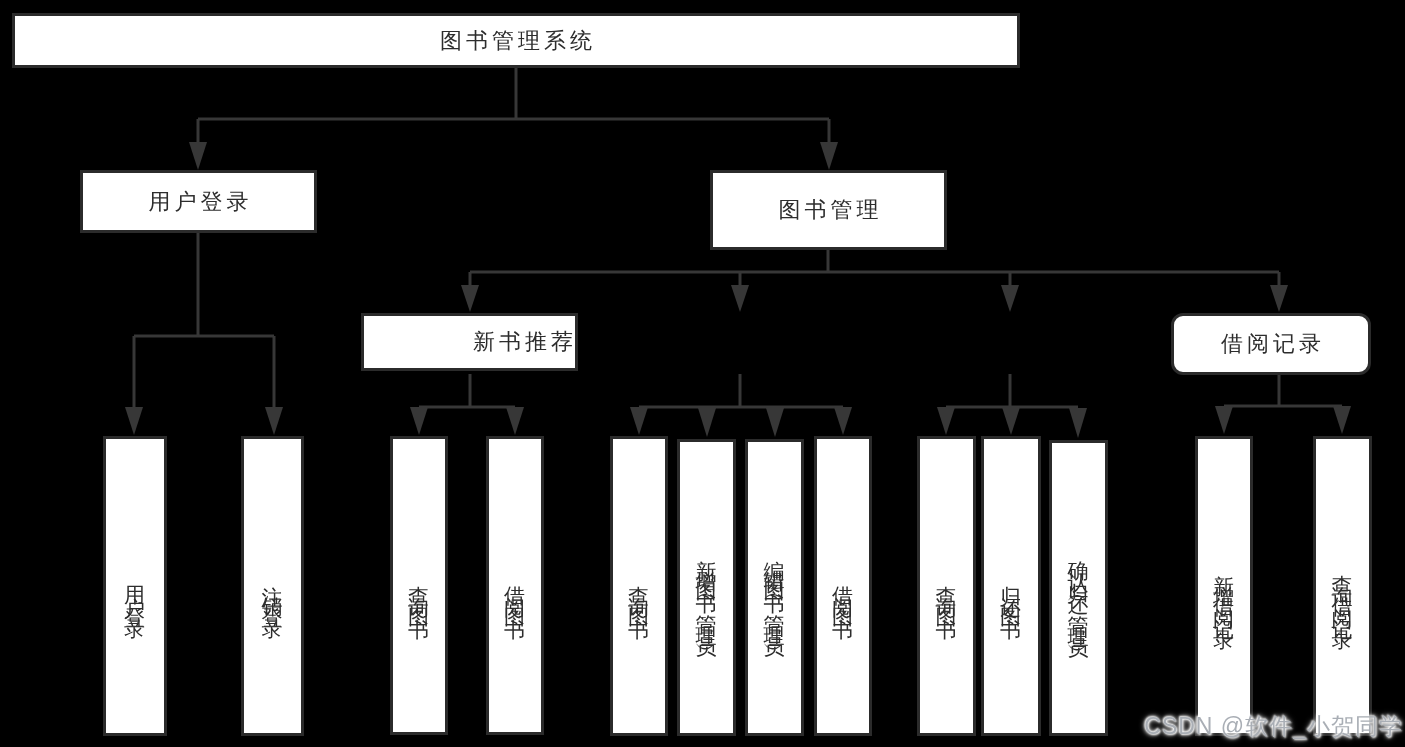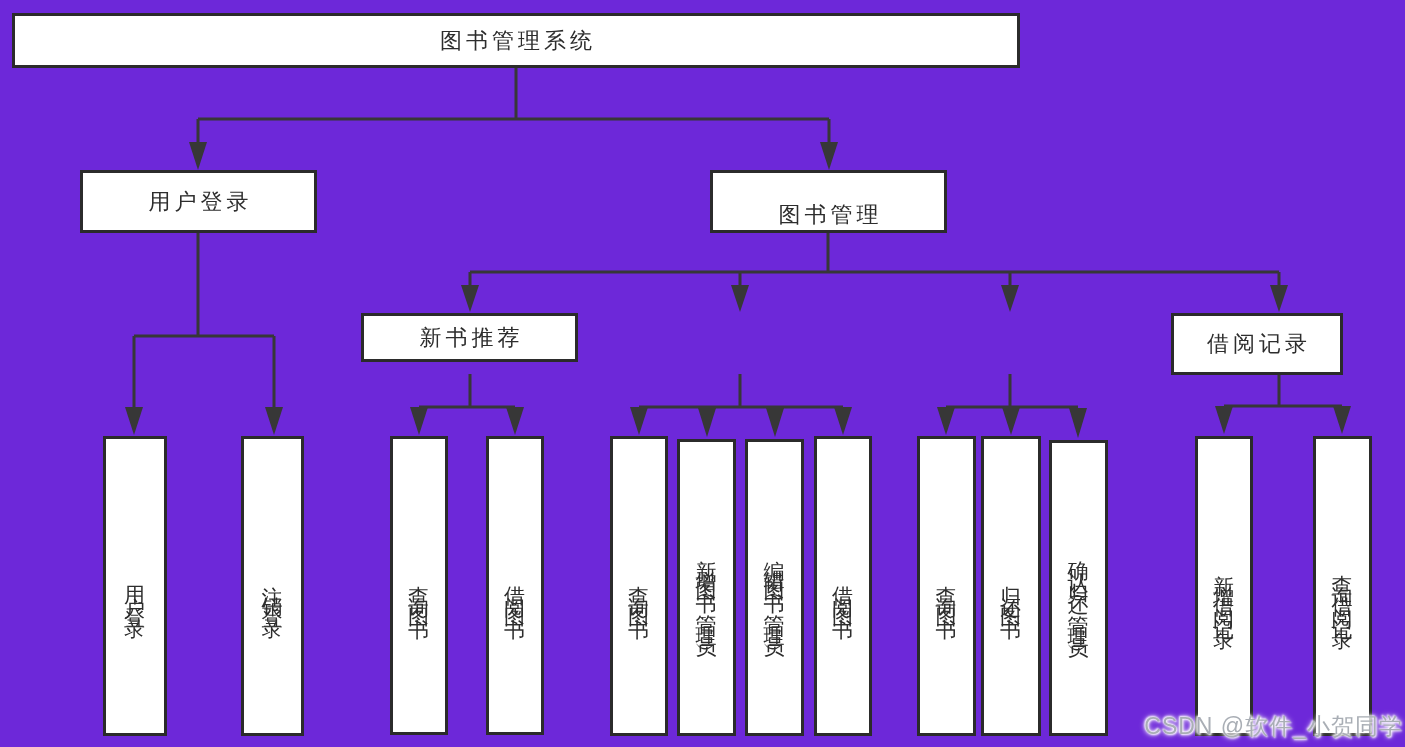--- a/index.html
+++ b/index.html
@@ -1,20 +1,20 @@
 <!DOCTYPE html>
 <html><head>
 <meta charset="utf-8">
 <style>
   html, body { margin: 0; padding: 0; background: #ffffff; }
   .stage {
     position: relative;
     width: 1405px;
     height: 747px;
-    background: #6d28d9;
+    background: #000000;
     font-family: "Liberation Sans", "DejaVu Sans", sans-serif;
     overflow: hidden;
     text-decoration: underline;
   }
   .connector-layer {
     position: absolute;
     left: 0; top: 0;
     width: 1405px; height: 747px;
     pointer-events: none;
   }
@@ -36,25 +36,25 @@
     writing-mode: vertical-rl;
     text-orientation: mixed;
     letter-spacing: 11px;
     font-size: 21px;
     line-height: 1;
     transform: translateY(5px);
   }
   
   #n-root     { left:  12px; top:  13px; width: 1008px; height: 55px; }
   #n-login    { left:  80px; top: 170px; width: 237px; height: 63px; }
-  #n-mgmt     { left: 710px; top: 170px; width: 237px; height: 63px; align-items: flex-end; }
-  #n-newbook  { left: 361px; top: 313px; width: 217px; height: 49px; }
+  #n-mgmt     { left: 710px; top: 170px; width: 237px; height: 80px; }
+  #n-newbook  { left: 361px; top: 313px; width: 217px; height: 58px; justify-content: flex-end; }
   #n-borrow   { left: 632px; top: 313px; width: 218px; height: 61px; }
   #n-current  { left: 902px; top: 313px; width: 217px; height: 61px; }
-  #n-record   { left:1171px; top: 313px; width: 172px; height: 62px; }
+  #n-record   { left:1171px; top: 313px; width: 200px; height: 62px; border-radius: 12px; }
   #l-a1 { left: 103px; top: 436px; width: 64px; height: 300px; }
   #l-a2 { left: 241px; top: 436px; width: 63px; height: 300px; }
   #l-b1 { left: 390px; top: 436px; width: 58px; height: 299px; }
   #l-b2 { left: 486px; top: 436px; width: 58px; height: 299px; }
   #l-c1 { left: 610px; top: 436px; width: 58px; height: 300px; }
   #l-c2 { left: 677px; top: 439px; width: 59px; height: 297px; }
   #l-c3 { left: 745px; top: 439px; width: 59px; height: 297px; }
   #l-c4 { left: 814px; top: 436px; width: 58px; height: 300px; }
   #l-d1 { left: 917px; top: 436px; width: 59px; height: 300px; }
   #l-d2 { left: 981px; top: 436px; width: 60px; height: 300px; }

